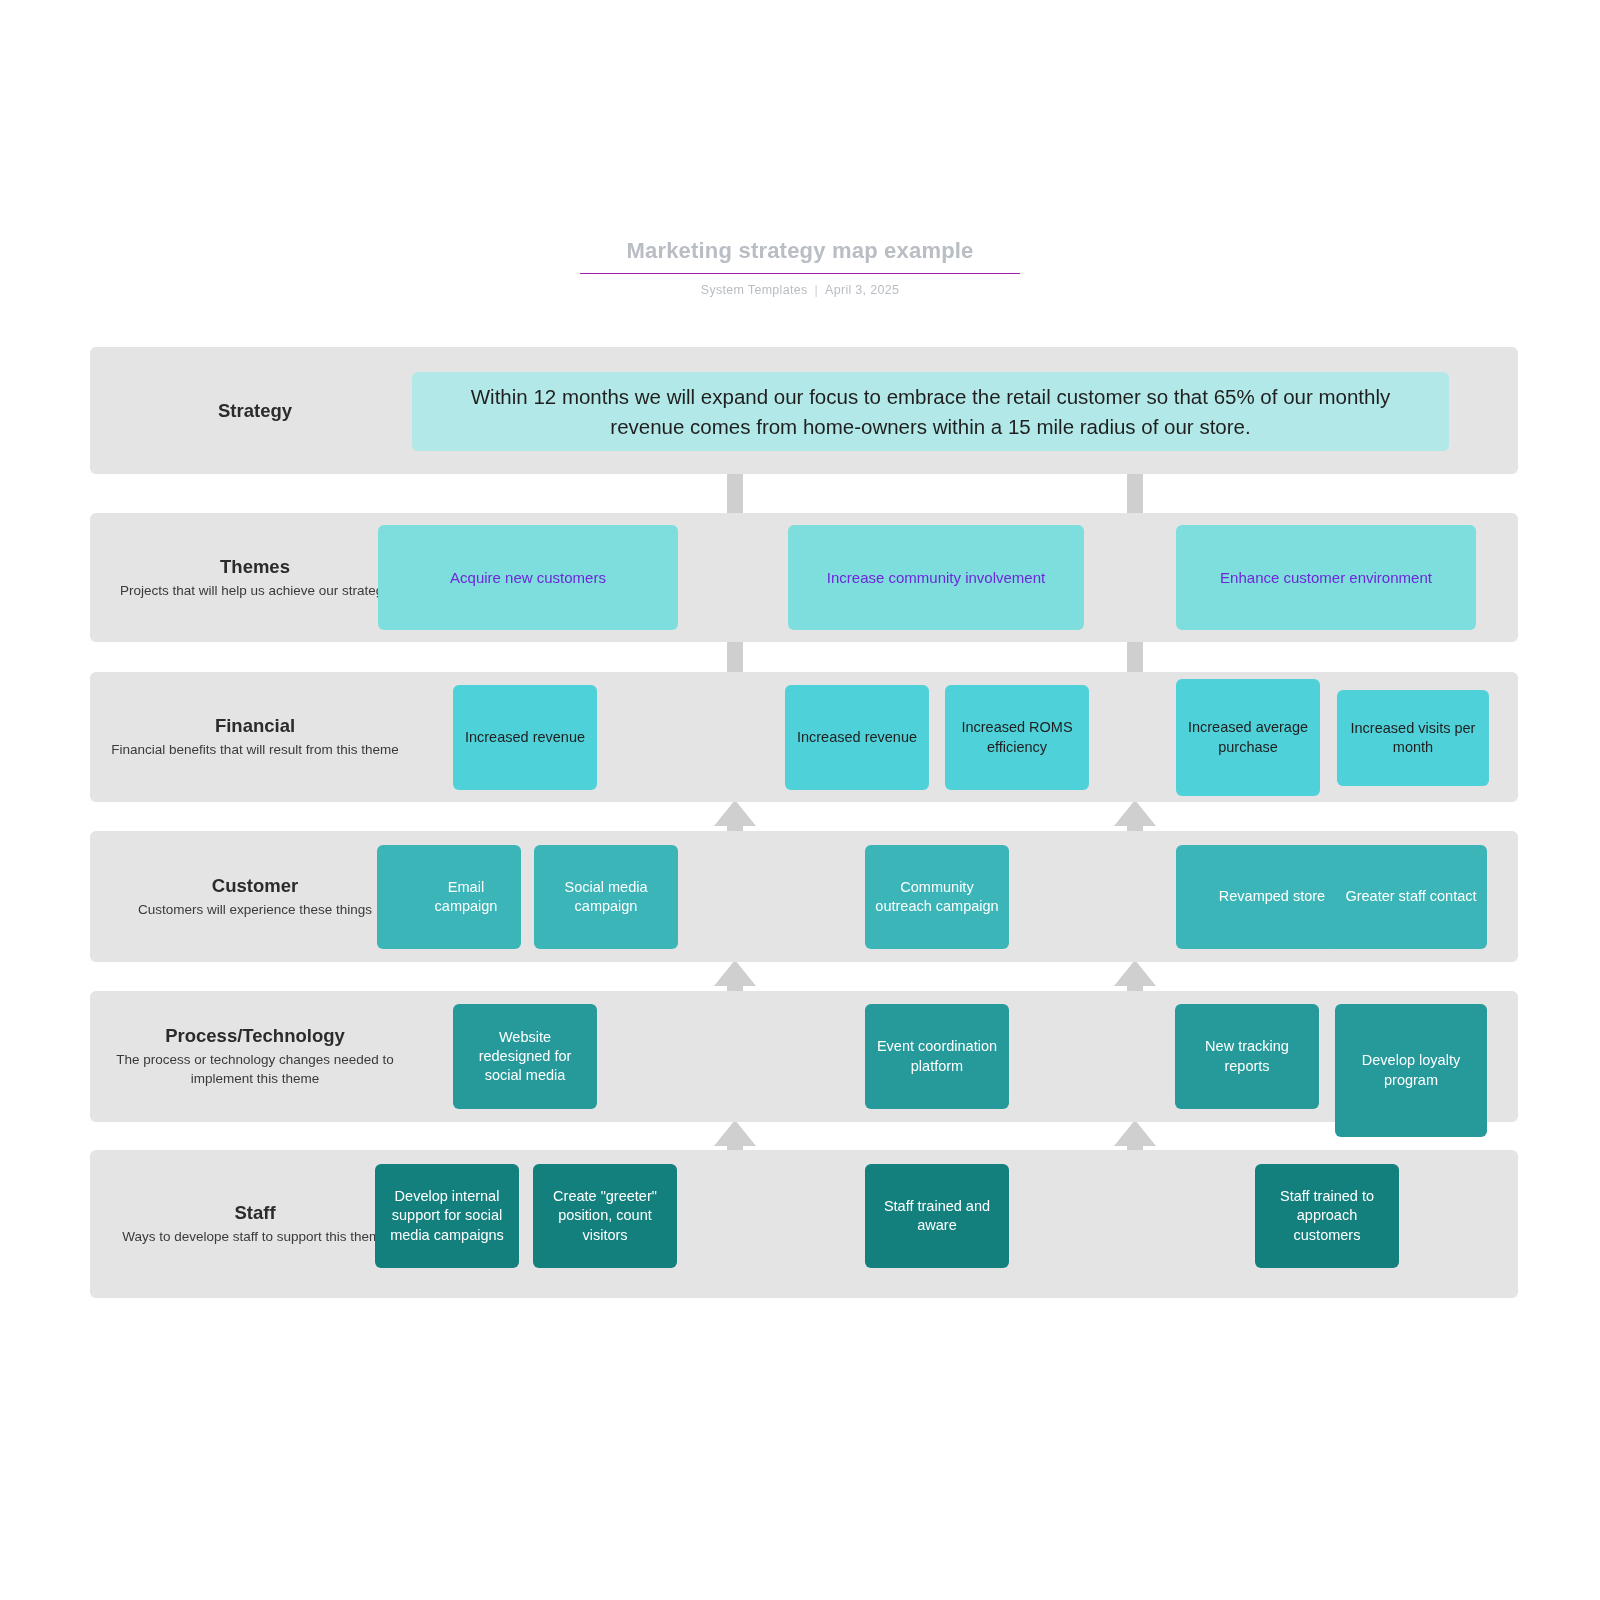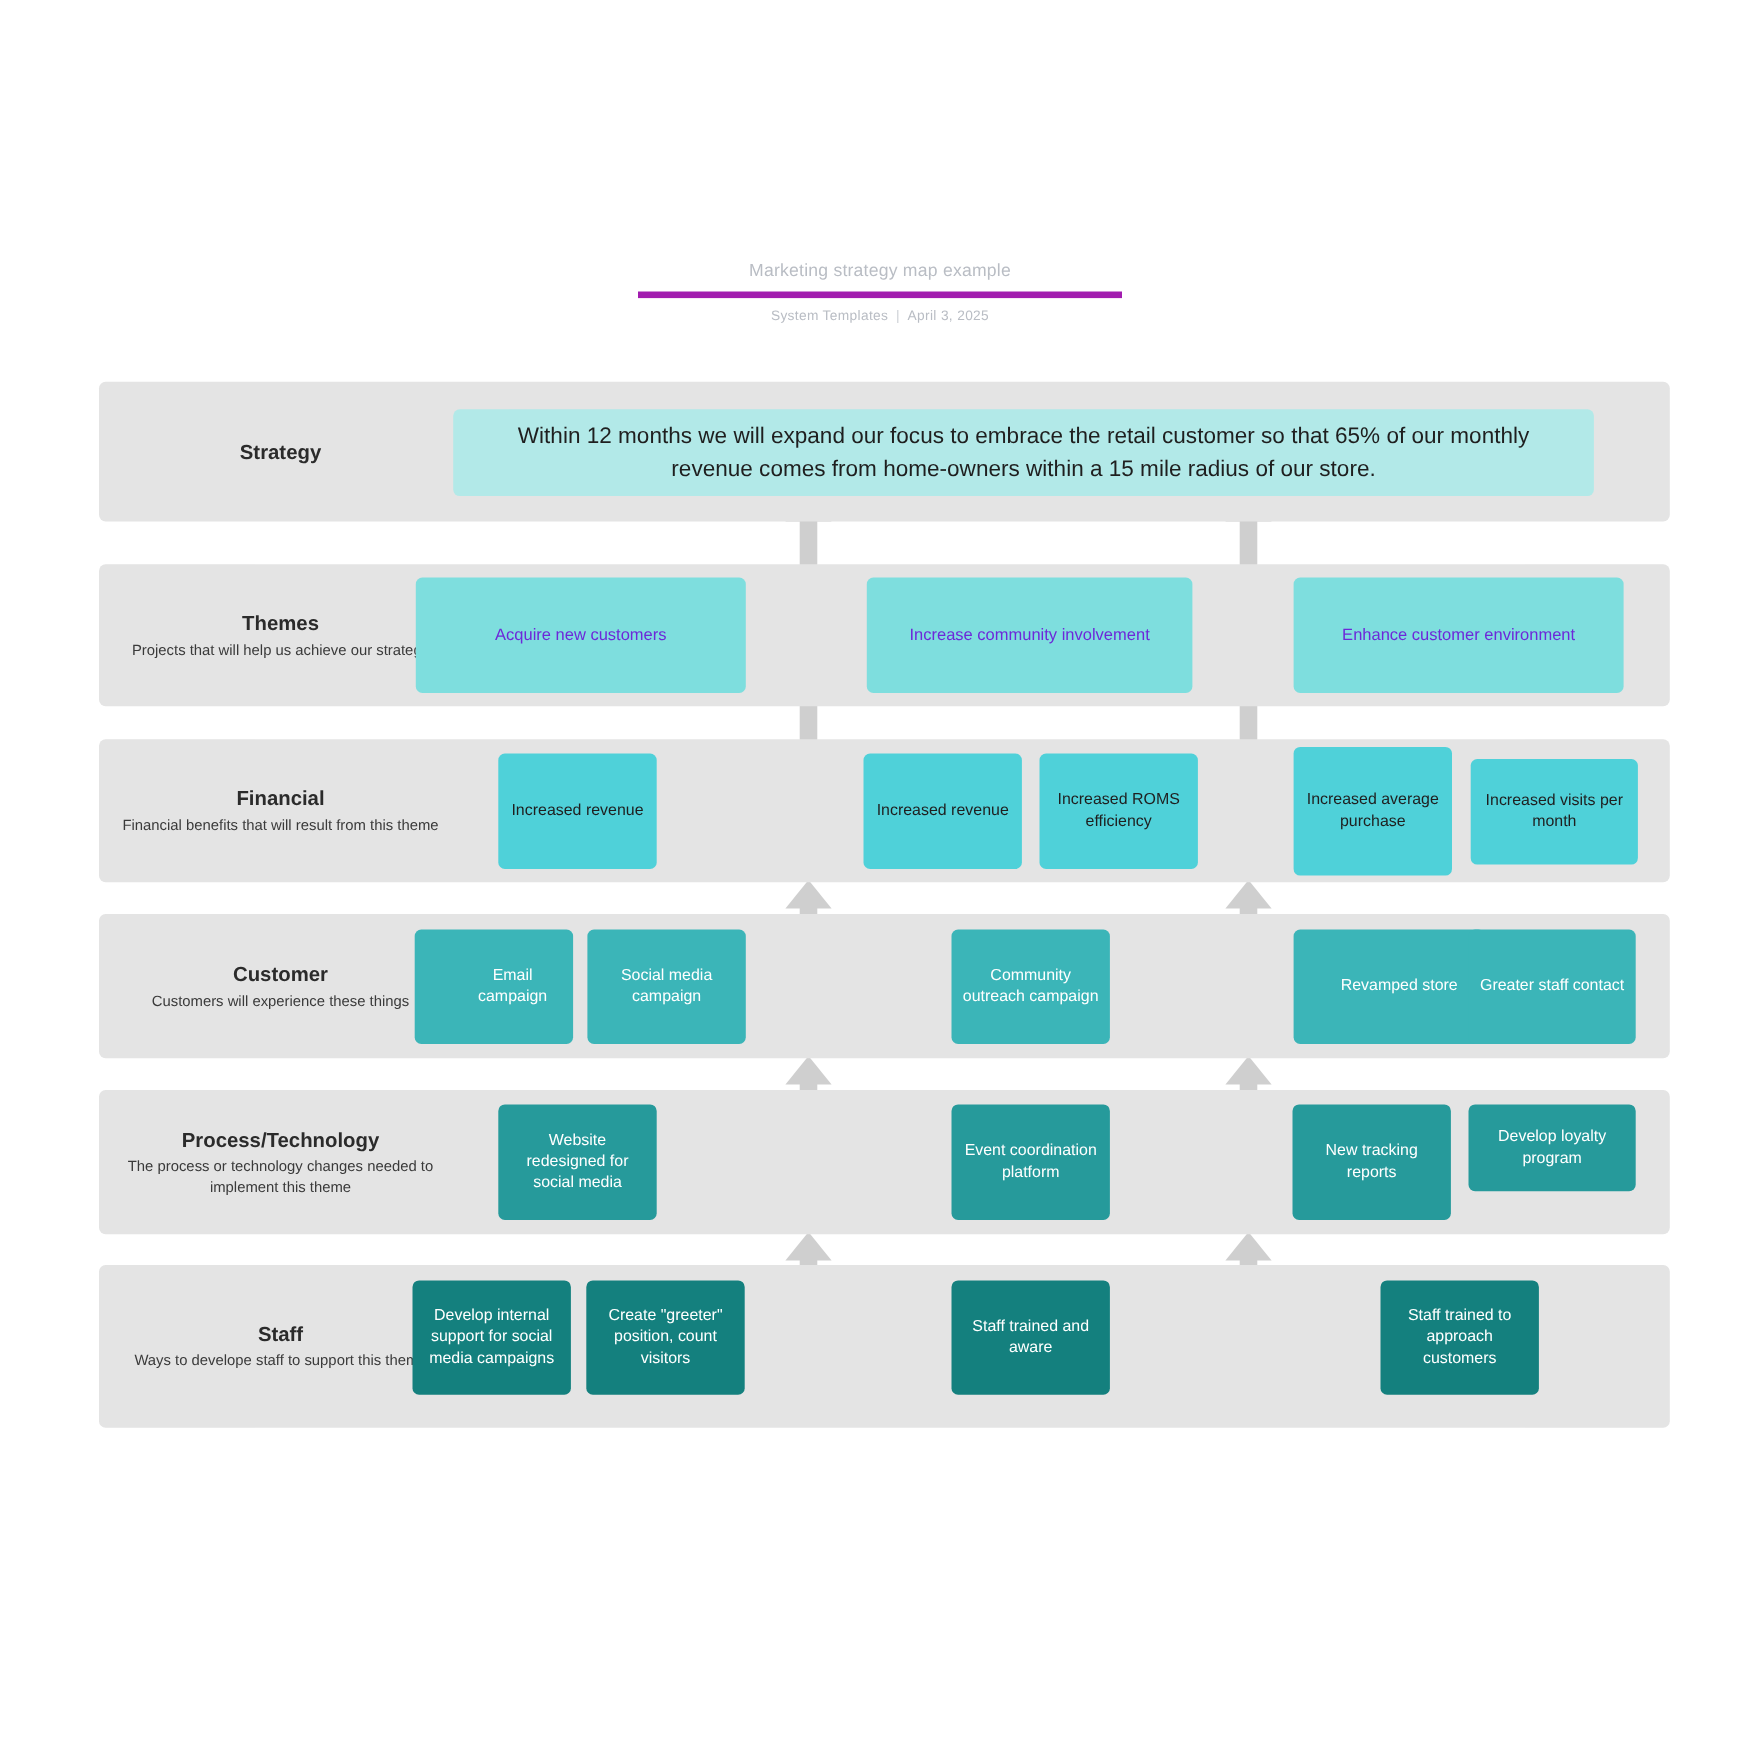--- a/index.html
+++ b/index.html
@@ -17,27 +17,27 @@
 
   
   #header {
     position: absolute;
     left: 0;
     top: 238px;
     width: 1600px;
     text-align: center;
   }
   #doc-title {
-    font-size: 16px;
-    font-weight: normal;
+    font-size: 22px;
+    font-weight: bold;
     color: #b9bdc4;
     letter-spacing: 0.2px;
     padding-bottom: 9px;
     display: inline-block;
-    border-bottom: 6px solid #a21caf;
+    border-bottom: 1px solid #a21caf;
     min-width: 440px;
   }
   #subtitle {
     margin-top: 9px;
     font-size: 12.5px;
     color: #b9bdc4;
     letter-spacing: 0.3px;
   }
   #subtitle .sep {
     color: #cdd1d6;
@@ -247,21 +247,21 @@
 </div>
 
 <div class="band" style="top:991px; height:131px;">
   <div class="band-label">
     <div class="lbl-title">Process/Technology</div>
     <div class="lbl-desc">The process or technology changes needed to implement this theme</div>
   </div>
   <div class="node process" style="left:363px; top:13px; width:144px; height:105px;">Website redesigned for social media</div>
   <div class="node process" style="left:775px; top:13px; width:144px; height:105px;">Event coordination platform</div>
   <div class="node process" style="left:1085px; top:13px; width:144px; height:105px;">New tracking reports</div>
-  <div class="node process" style="left:1245px; top:13px; width:152px; height:79px;">Develop loyalty program</div>
+  <div class="node process" style="left:1245px; top:13px; width:152px; height:133px;">Develop loyalty program</div>
 </div>
 
 <div class="band" style="top:1150px; height:148px;">
   <div class="band-label">
     <div class="lbl-title">Staff</div>
     <div class="lbl-desc">Ways to develope staff to support this theme</div>
   </div>
   <div class="node staff" style="left:285px; top:14px; width:144px; height:104px;">Develop internal support for social media campaigns</div>
   <div class="node staff" style="left:443px; top:14px; width:144px; height:104px;">Create "greeter" position, count visitors</div>
   <div class="node staff" style="left:775px; top:14px; width:144px; height:104px;">Staff trained and aware</div>

